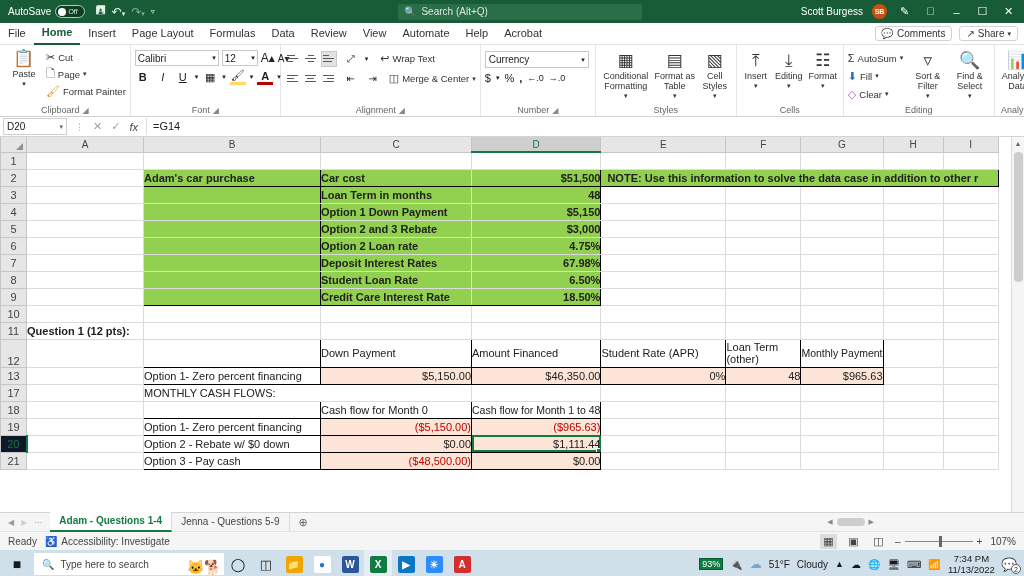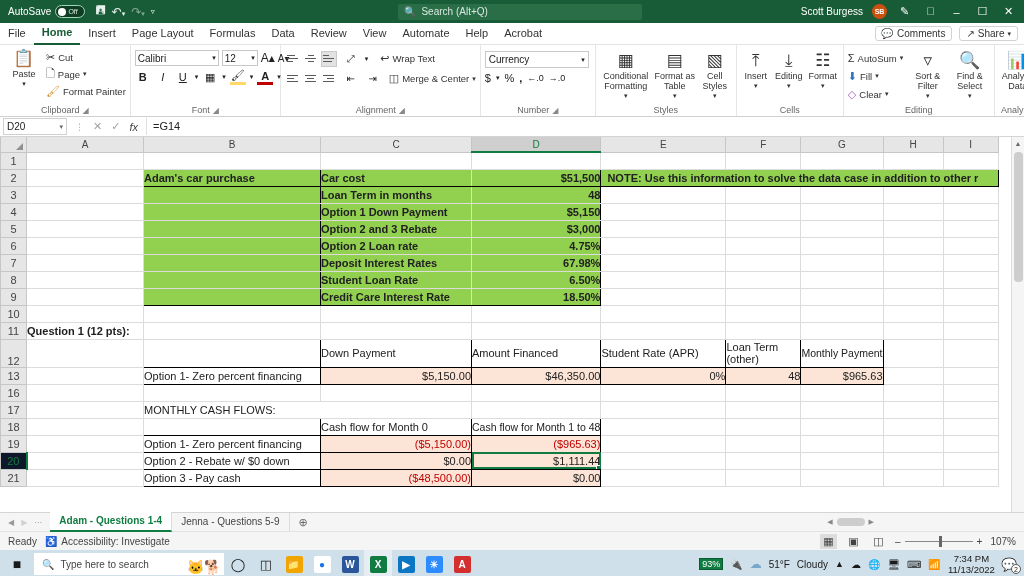--- a/index.html
+++ b/index.html
@@ -696,32 +696,20 @@
       <td class="cell l bd">Option 1- Zero percent financing</td>
       <td class="cell peach r bd">$5,150.00</td>
       <td class="cell peach r bd">$46,350.00</td>
       <td class="cell peach r bd">0%</td>
       <td class="cell peach r bd">48</td>
       <td class="cell peach r bd">$965.63</td>
       <td class="cell"></td>
       <td class="cell"></td>
     </tr>
 
-    <tr>
-      <td class="rowh">16</td>
-      <td class="cell"></td>
-      <td class="cell"></td>
-      <td class="cell"></td>
-      <td class="cell"></td>
-      <td class="cell"></td>
-      <td class="cell"></td>
-      <td class="cell"></td>
-      <td class="cell"></td>
-      <td class="cell"></td>
-    </tr>
 
     <tr>
       <td class="rowh">17</td>
       <td class="cell"></td>
       <td class="cell l" colspan="2">MONTHLY CASH FLOWS:</td>
       <td class="cell"></td>
       <td class="cell"></td>
       <td class="cell"></td>
       <td class="cell"></td>
       <td class="cell"></td>

